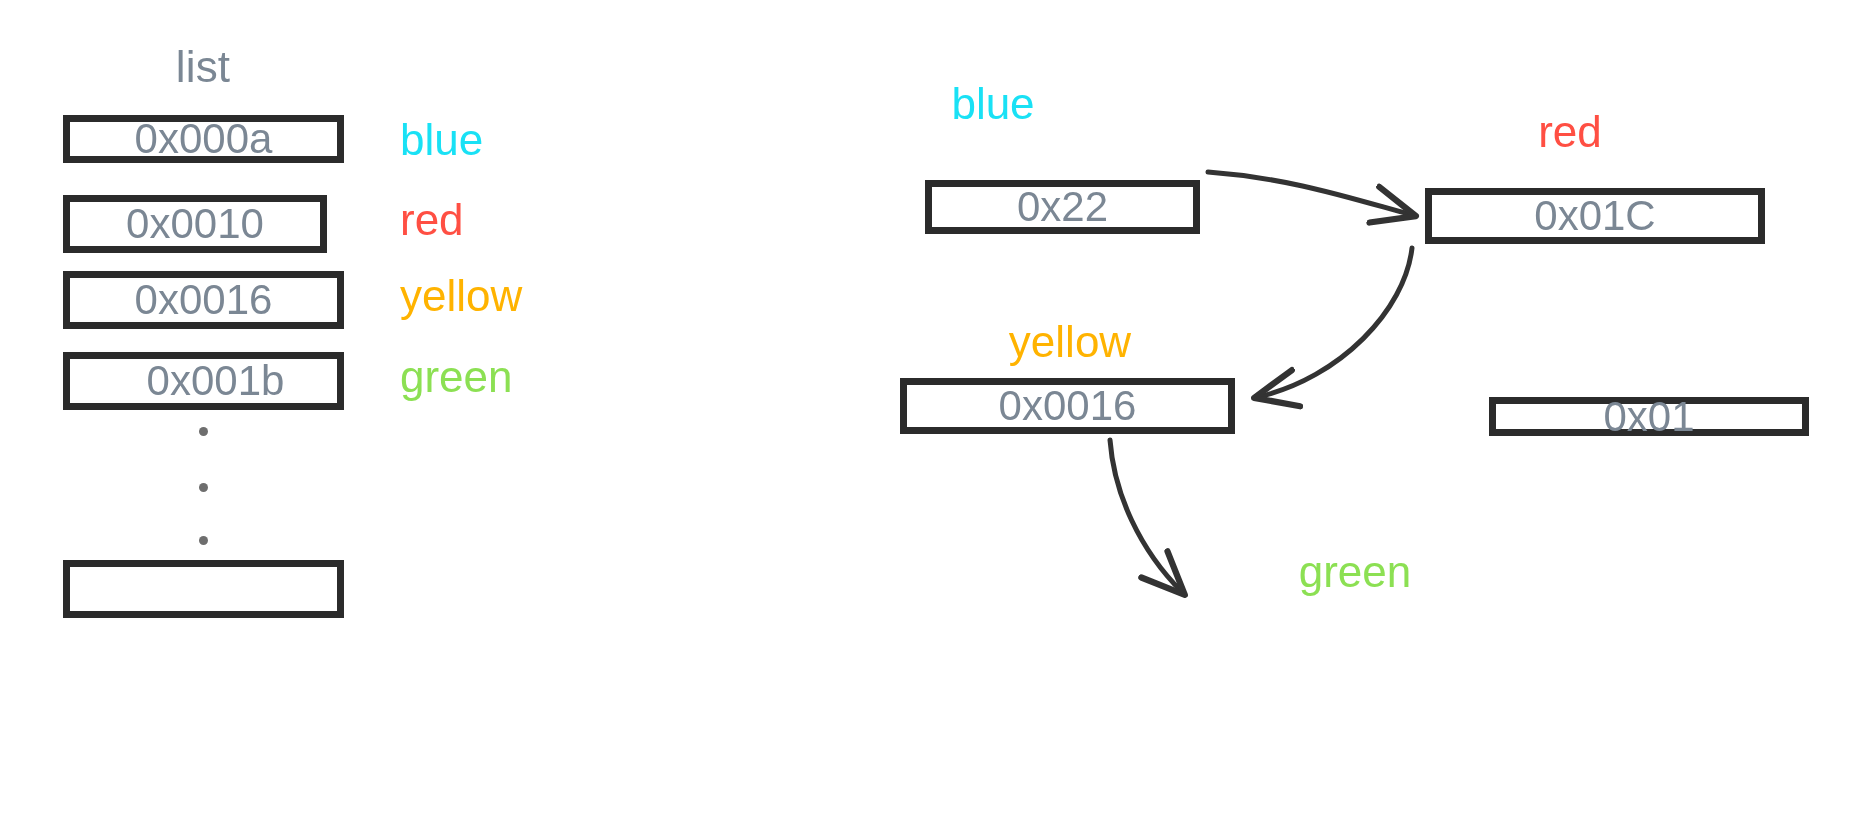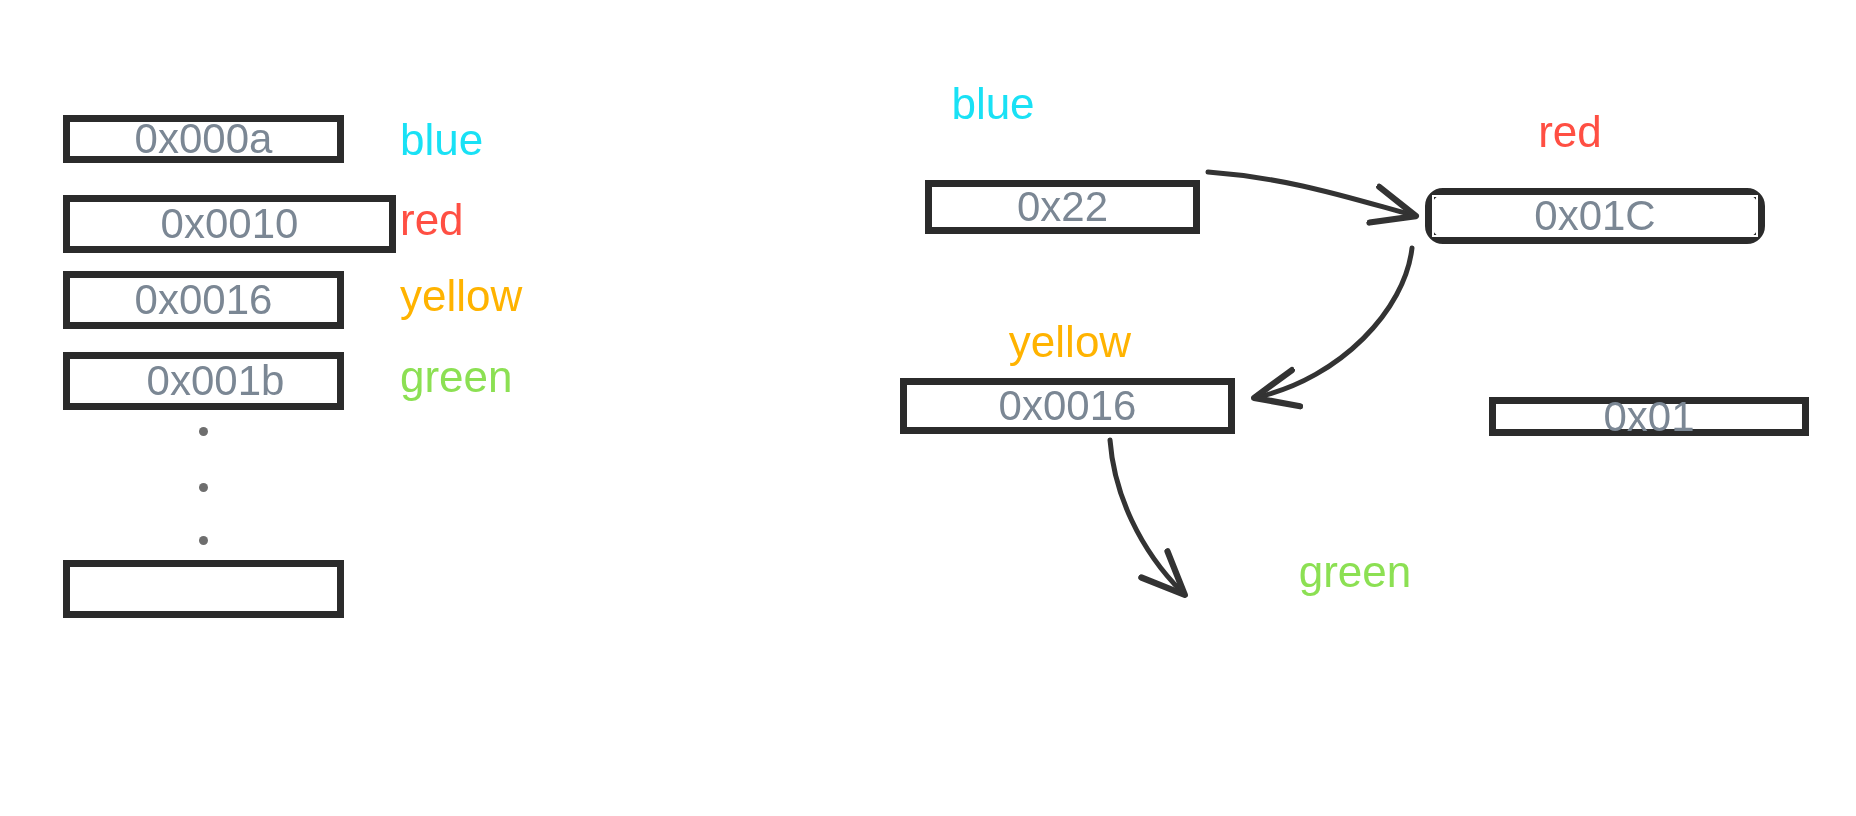--- a/index.html
+++ b/index.html
@@ -88,29 +88,30 @@
     width: 1856px;
     height: 816px;
     pointer-events: none;
   }
 </style>
 </head>
 <body>
 
 <div id="canvas">
 
+  <div class="section-title" style="left:63px; top:42px; width:280px; text-align:center;">list</div>
 
   <div class="cell" style="left:63px; top:115px; width:281px; height:48px;">
     <div class="cell-inner">
       <span class="cell-value">0x000a</span>
     </div>
   </div>
   <div class="color-label" style="left:400px; top:118px; color:#19E1F5;">blue</div>
 
-  <div class="cell" style="left:63px; top:195px; width:333px; height:58px;">
+  <div class="cell" style="left:63px; top:195px; width:264px; height:58px;">
     <div class="cell-inner">
       <span class="cell-value">0x0010</span>
     </div>
   </div>
   <div class="color-label" style="left:400px; top:198px; color:#FF4F43;">red</div>
 
   <div class="cell" style="left:63px; top:271px; width:281px; height:58px;">
     <div class="cell-inner">
       <span class="cell-value">0x0016</span>
     </div>
@@ -136,21 +137,21 @@
 
 
   <div class="tag-label" style="left:913px; top:82px; width:160px; color:#19E1F5;">blue</div>
   <div class="cell" style="left:925px; top:132px; width:275px; height:54px;margin-top:48px;">
     <div class="cell-inner">
       <span class="cell-value">0x22</span>
     </div>
   </div>
 
   <div class="tag-label" style="left:1500px; top:110px; width:140px; color:#FF4F43;">red</div>
-  <div class="cell" style="left:1425px; top:188px; width:340px; height:56px;border-radius:18px;">
+  <div class="cell" style="left:1425px; top:188px; width:340px; height:56px;">
     <div class="cell-inner">
       <span class="cell-value">0x01C</span>
     </div>
   </div>
 
   <div class="tag-label" style="left:975px; top:320px; width:190px; color:#FFB300;">yellow</div>
   <div class="cell" style="left:900px; top:378px; width:335px; height:56px;">
     <div class="cell-inner">
       <span class="cell-value">0x0016</span>
     </div>

